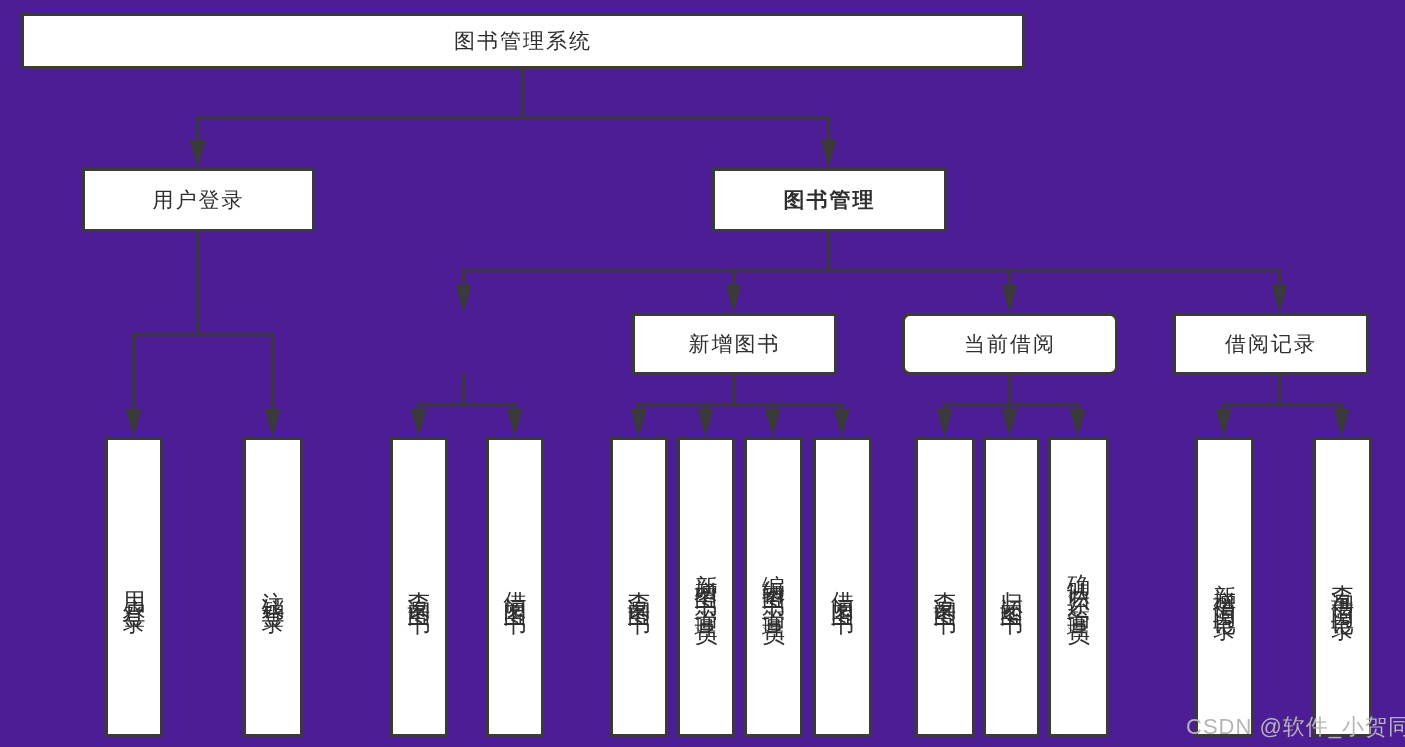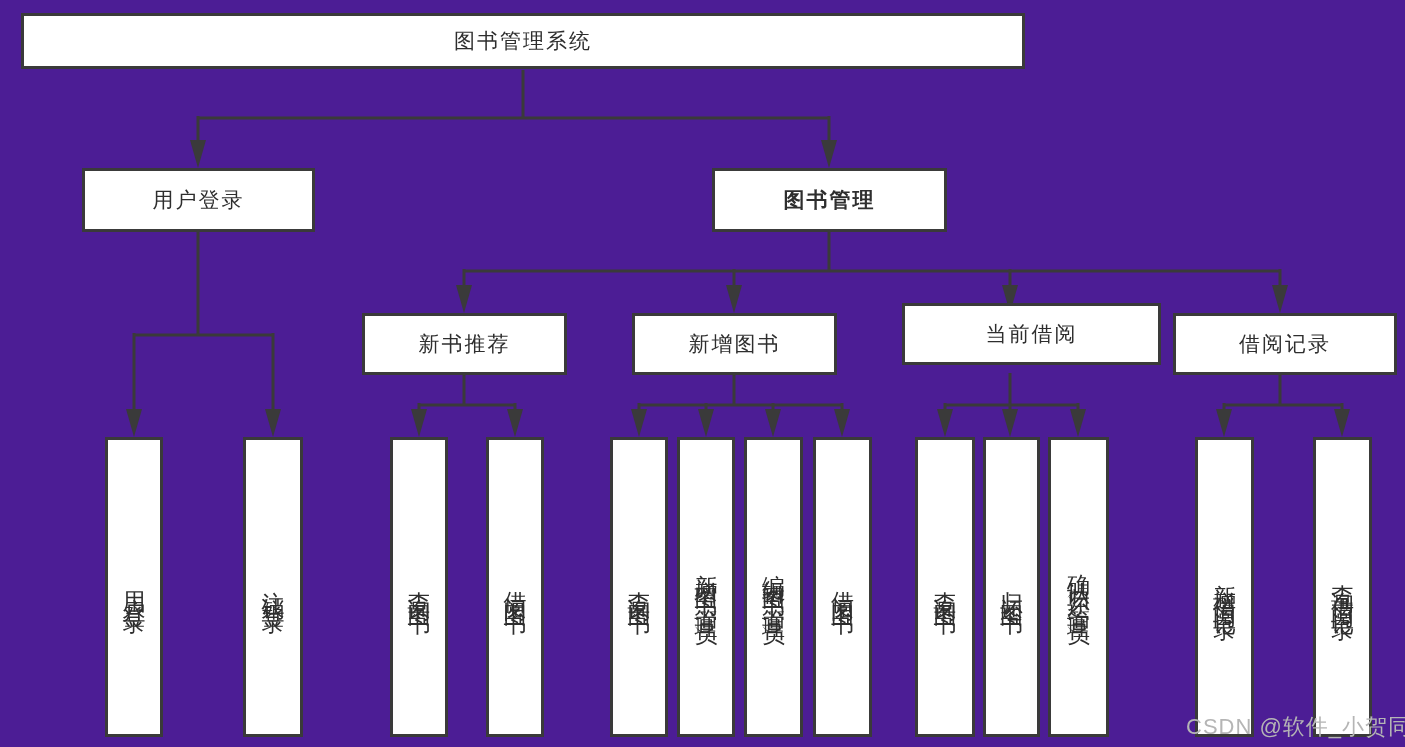--- a/index.html
+++ b/index.html
@@ -95,24 +95,23 @@
       <polygon points="1216,409 1232,409 1224,437"></polygon>
       <polygon points="1334,409 1350,409 1342,437"></polygon>
     </g>
   </svg>
 
   <div class="node hnode" style="left:21px; top:13px; width:1004px; height:56px;">图书管理系统</div>
 
   <div class="node hnode" style="left:82px; top:168px; width:233px; height:64px;">用户登录</div>
   <div class="node hnode" style="left:712px; top:168px; width:235px; height:64px;font-weight:bold;">图书管理</div>
 
-  <div class="node hnode" style="left:362px; top:313px; width:205px; height:62px;">新书推荐</div>
   <div class="node hnode" style="left:632px; top:313px; width:205px; height:62px;">新增图书</div>
-  <div class="node hnode" style="left:902px; top:303px; width:259px; height:62px;">当前借阅</div>
-  <div class="node hnode" style="left:1173px; top:313px; width:224px; height:62px;">借阅记录</div>
+  <div class="node hnode" style="left:902px; top:313px; width:216px; height:62px;border-radius:8px;">当前借阅</div>
+  <div class="node hnode" style="left:1173px; top:313px; width:196px; height:62px;">借阅记录</div>
 
   <div class="node vnode" style="left:105px; top:437px; width:58px; height:300px;">
     <span>用户登录</span>
   </div>
   <div class="node vnode" style="left:243px; top:437px; width:60px; height:300px;">
     <span>注销登录</span>
   </div>
 
   <div class="node vnode" style="left:390px; top:437px; width:58px; height:300px;">
     <span>查询图书</span>

